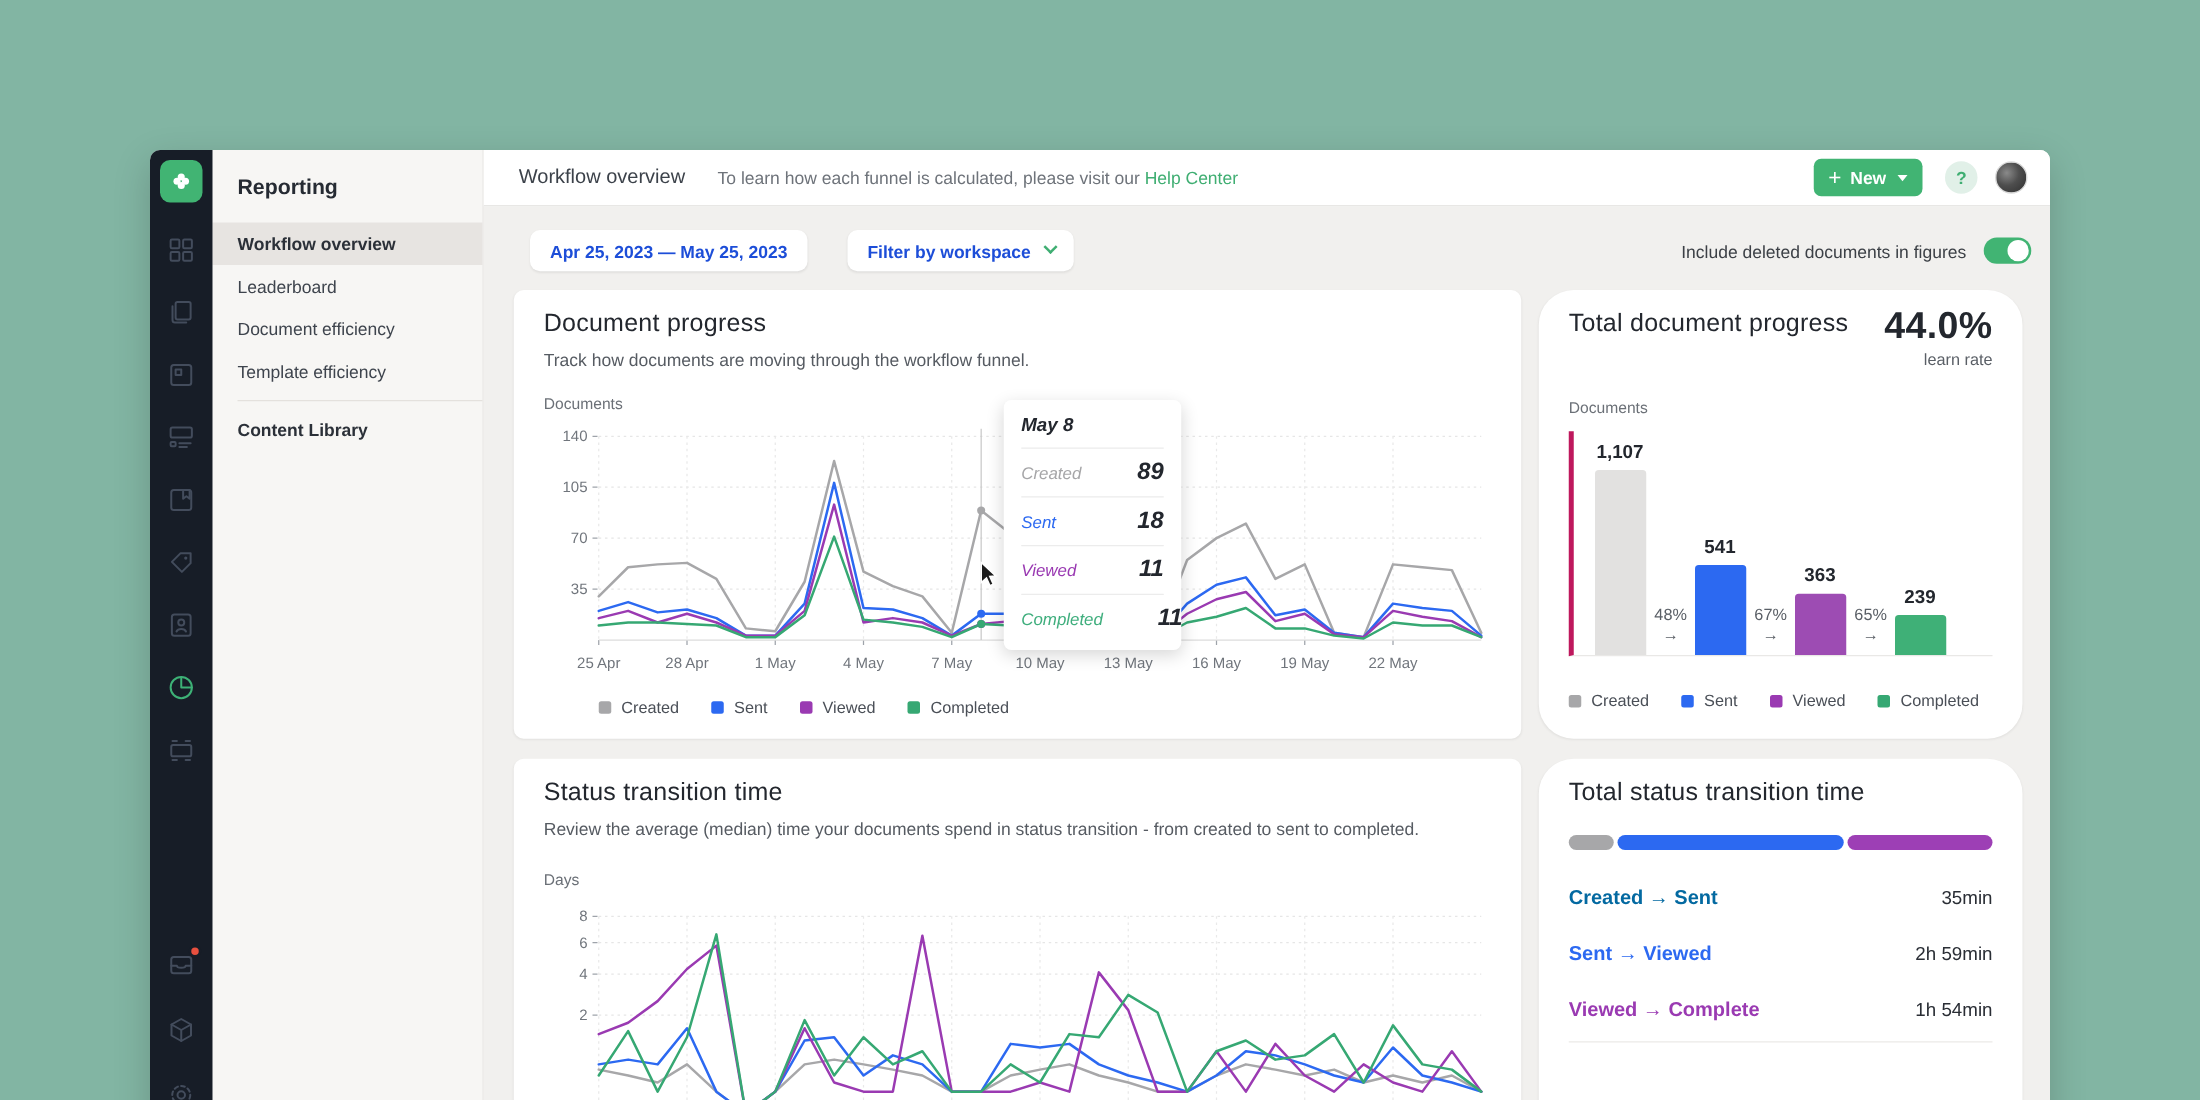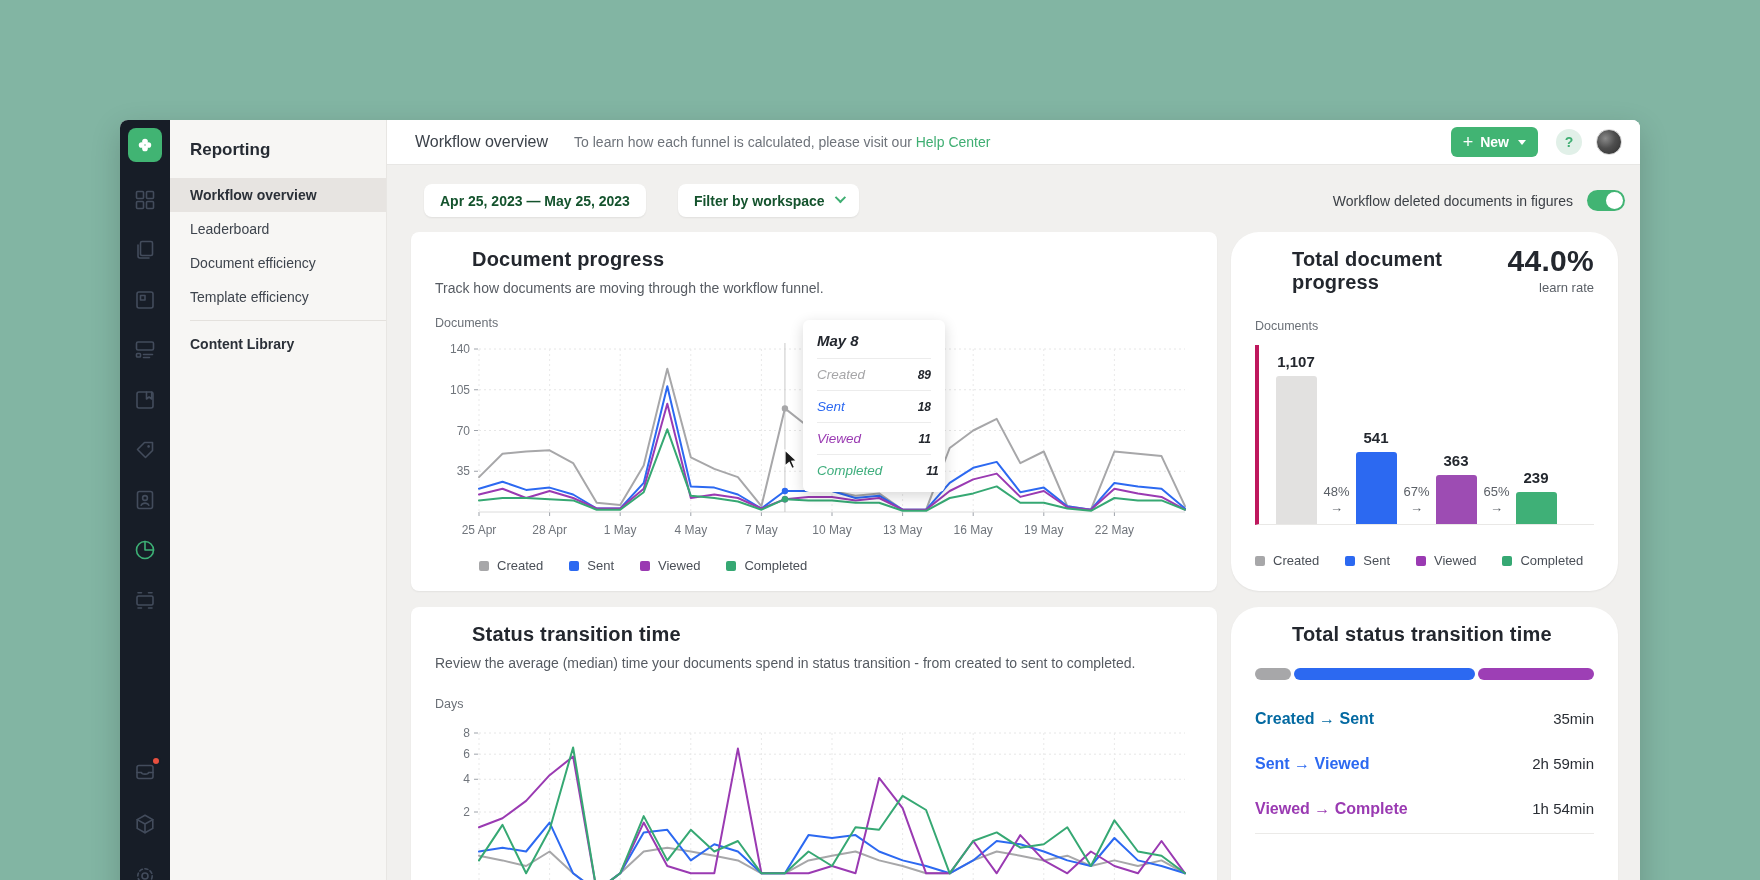--- a/index.html
+++ b/index.html
@@ -35,49 +35,49 @@
   .new-plus { font-size:18px; font-weight:normal; margin-right:7px; line-height:1; }
   .new-caret { width:0; height:0; border-left:4px solid transparent; border-right:4px solid transparent; border-top:5px solid #fff; margin-left:9px; }
   .help-circle { width:26px; height:26px; border-radius:50%; background:#e1f0e8; color:#3fae72; font-weight:bold; font-size:14px;
                  display:flex; align-items:center; justify-content:center; margin-left:18px; cursor:pointer; }
   .avatar { width:26px; height:26px; border-radius:50%; margin-left:14px; cursor:pointer;
             background:radial-gradient(circle at 35% 35%, #8a8a8a 0%, #4e4e4e 45%, #2e2e2e 100%); border:1px solid #d9d9d9; }
   
   .content { flex:1; padding:19px 15px 0 24px; overflow:hidden; }
   .filterrow { display:flex; align-items:center; margin:0 0 15px 13px; height:33px; }
   .pill { height:33px; background:#fff; border:none; border-radius:8px; display:flex; align-items:center; padding:0 16px;
-          font-size:14px; font-weight:bold; color:#14532d; box-shadow:0 1px 2px rgba(0,0,0,.07); cursor:pointer; font-family:inherit; }
+          font-size:14px; font-weight:bold; color:#1d4ed8; box-shadow:0 1px 2px rgba(0,0,0,.07); cursor:pointer; font-family:inherit; }
   .pill + .pill { margin-left:32px; }
   .chev { width:8px; height:8px; border-right:2px solid #3fae72; border-bottom:2px solid #3fae72; transform:rotate(45deg) translateY(-2px); margin-left:10px; margin-top:-4px; }
   .toggle-wrap { margin-left:auto; display:flex; align-items:center; }
   .toggle-label { font-size:14px; color:#3c4046; margin-right:14px; }
   .toggle { width:38px; height:21px; border-radius:11px; background:#41b473; position:relative; cursor:pointer; }
   .toggle-knob { position:absolute; top:2px; right:2px; width:17px; height:17px; border-radius:50%; background:#fff; }
   
   .grid { display:flex; flex-wrap:wrap; width:1214px; }
   .card { background:#fff; border-radius:8px; box-shadow:0 1px 2px rgba(0,0,0,.06); padding:16px 24px; position:relative; }
   .card-l { width:806px; margin-right:14px; }
   .card-r { width:387px;border-radius:28px; }
   .row1 { height:359px; margin-bottom:16px; }
   .row2 { height:330px; }
-  .card-title { font-size:20px; font-weight:bold; color:#23272e; letter-spacing:.2px;margin-left:37px; }
+  .card-title { font-size:20px; font-weight:normal; color:#23272e; letter-spacing:.2px; }
   .card-sub { font-size:14px; color:#565b62; margin-top:9px; }
   .axis-label { font-size:12.5px; color:#6b7077; }
   
   .ylab1 { margin-top:20px; }
   .chart-svg { display:block; margin-top:6px; }
   .legend { display:flex; align-items:center; margin-top:12px; margin-left:44px; }
   .legend .li { display:flex; align-items:center; margin-right:26px; font-size:13px; color:#4a4f57; }
   .legend .sw { width:10px; height:10px; border-radius:2px; margin-right:8px; }
   
   .tooltip { position:absolute; left:392px; top:88px; width:142px; background:#fff; border-radius:6px;
              box-shadow:0 4px 14px rgba(0,0,0,.16); padding:4px 14px 6px 14px; z-index:5;font-style:italic; }
   .tt-head { font-size:15px; font-weight:bold; color:#23272e; padding:8px 0 9px 0; }
   .tt-row { display:flex; justify-content:space-between; align-items:center; padding:8px 0; border-top:1px solid #ececec; font-size:13.5px; }
-  .tt-val { font-weight:bold; color:#23272e; font-size:12px;padding-left:44px; }
+  .tt-val { font-weight:bold; color:#23272e; font-size:19px;padding-left:44px; }
   
   .hdr-flex { display:flex; align-items:flex-start; }
   .metric { margin-left:auto; text-align:right; margin-top:-4px; }
   .metric-val { font-size:30px; font-weight:bold; color:#23272e; letter-spacing:.3px; }
   .metric-lab { font-size:13px; color:#5a5f66; margin-top:2px; }
   
   .ylab2 { margin-top:24px; }
   .funnel-box { position:relative; height:180px; margin-top:12px; border-left:4px solid #be185d; border-bottom:1px solid #e9e8e6; }
   .fbar { position:absolute; bottom:0; width:41px; border-radius:3px 3px 0 0; }
   .fval { position:absolute; width:70px; text-align:center; font-size:15px; font-weight:bold; color:#23272e; }
@@ -224,21 +224,21 @@
       </div>
 
       <div class="content">
         <div class="filterrow">
           <button class="pill">Apr 25, 2023 — May 25, 2023</button>
           <button class="pill">
             <span>Filter by workspace</span>
             <span class="chev"></span>
           </button>
           <div class="toggle-wrap">
-            <span class="toggle-label">Workflow deleted documents in figures</span>
+            <span class="toggle-label">Include deleted documents in figures</span>
             <div class="toggle">
                 <div class="toggle-knob"></div>
               </div>
           </div>
         </div>
 
         <div class="grid">
 
           <div class="card card-l row1">
             <div class="card-title">Document progress</div>

